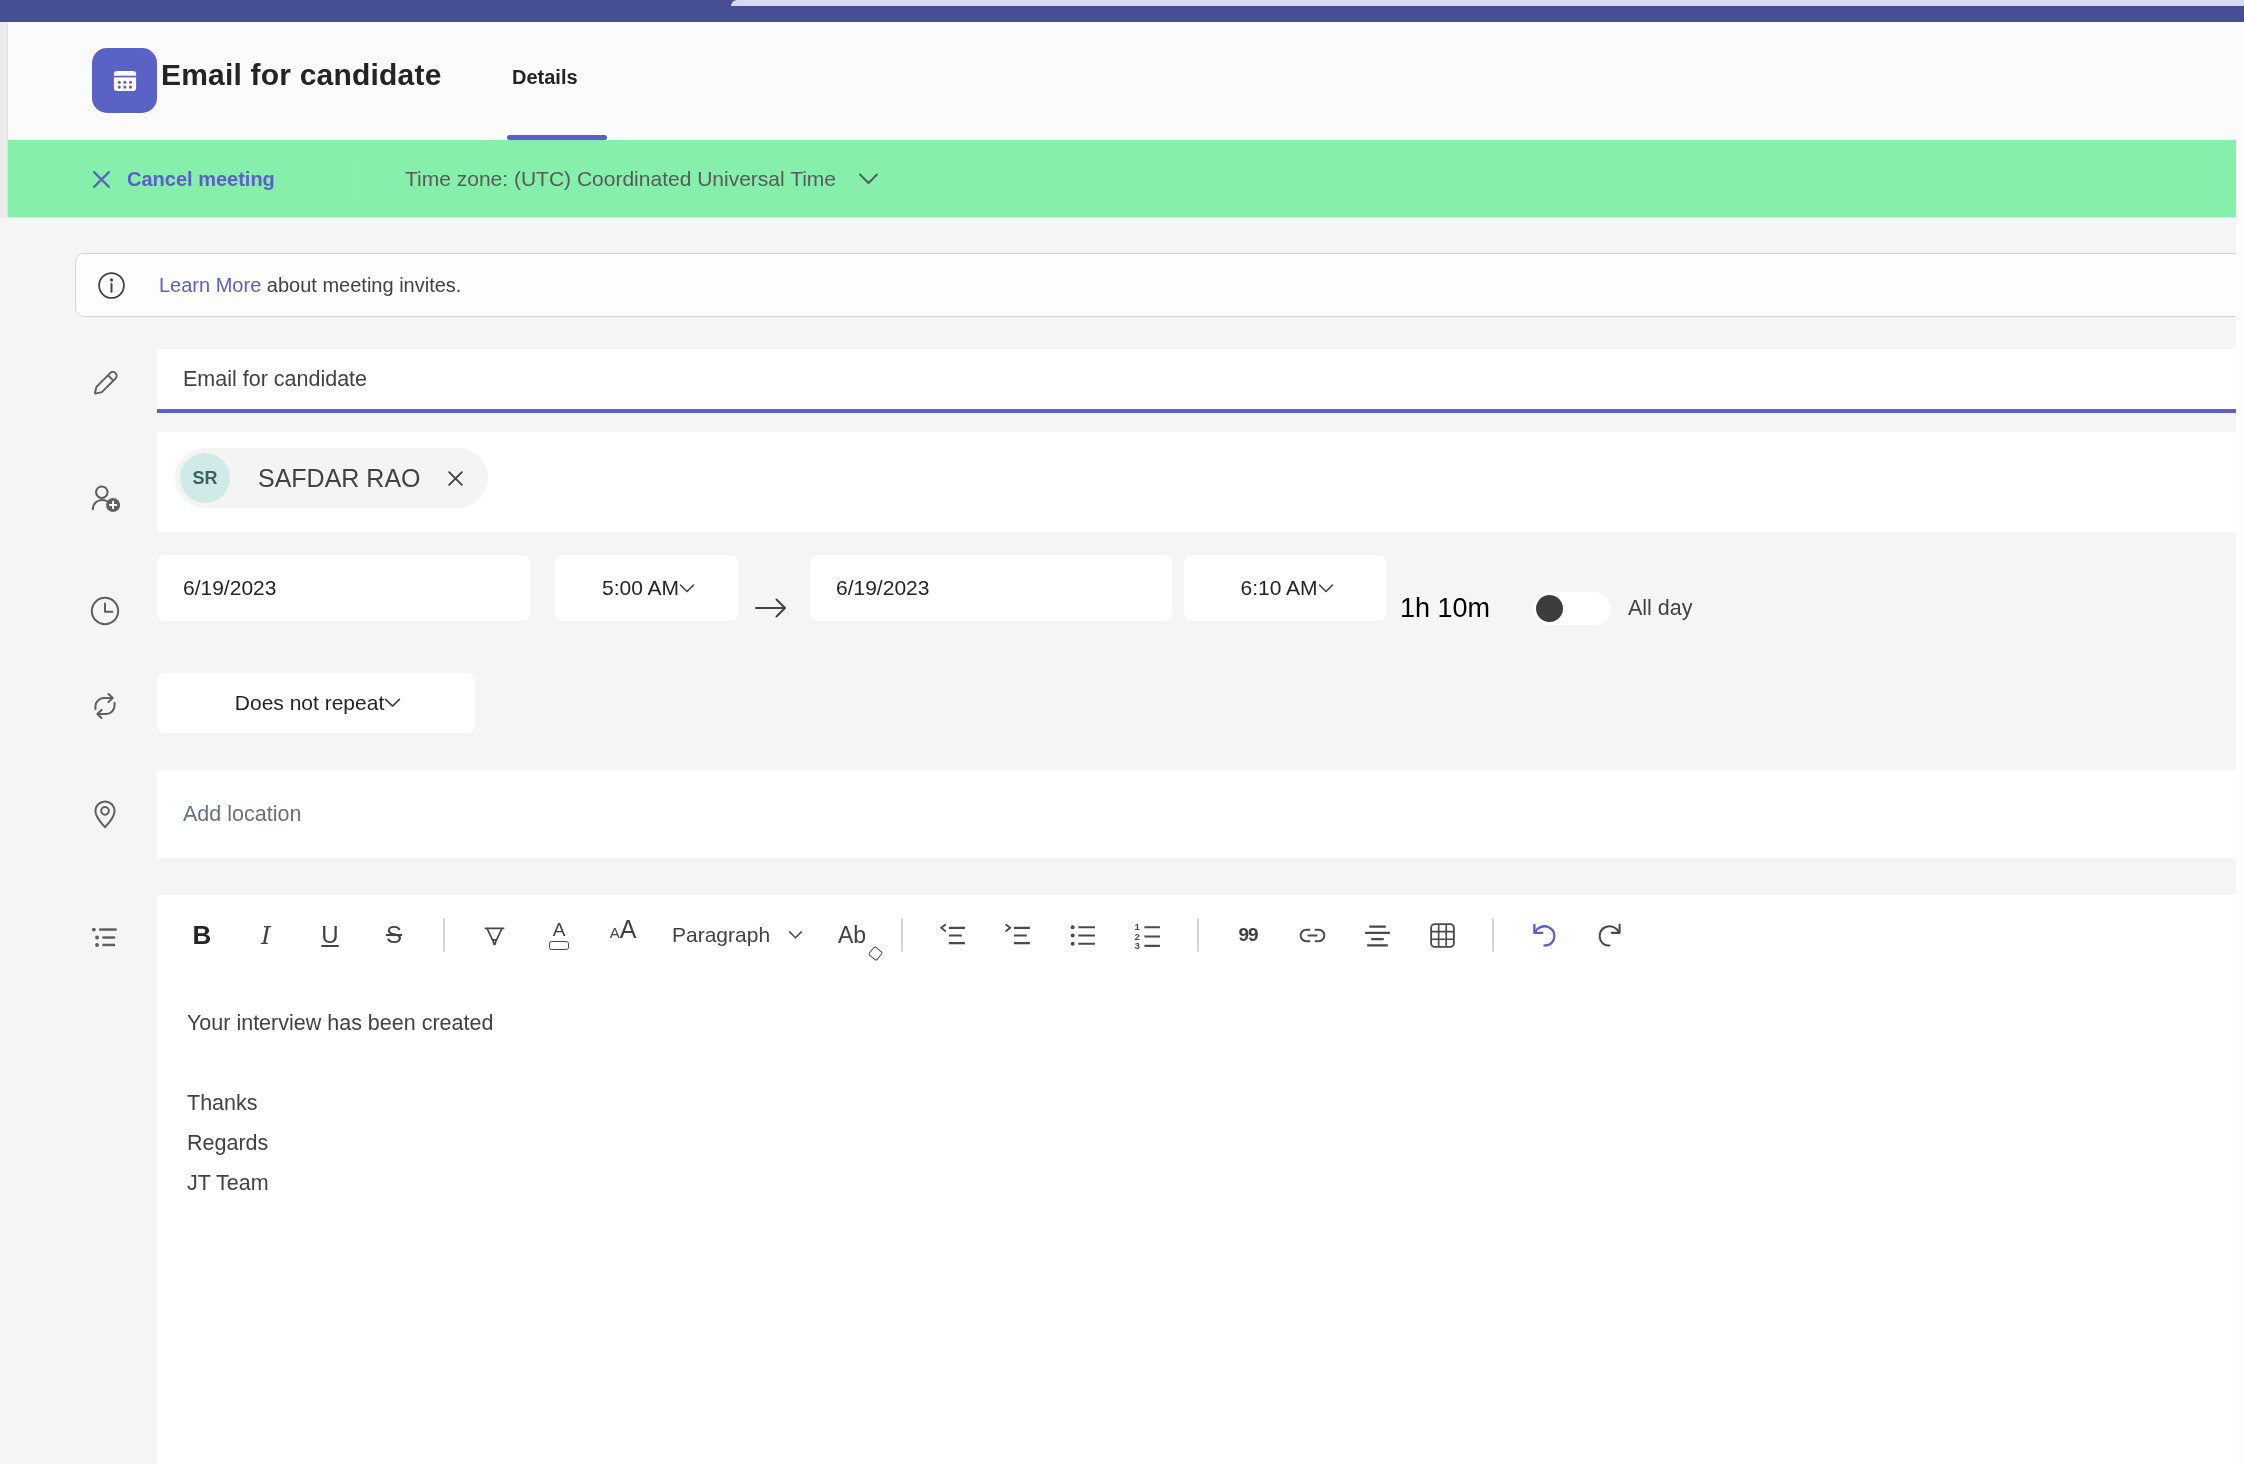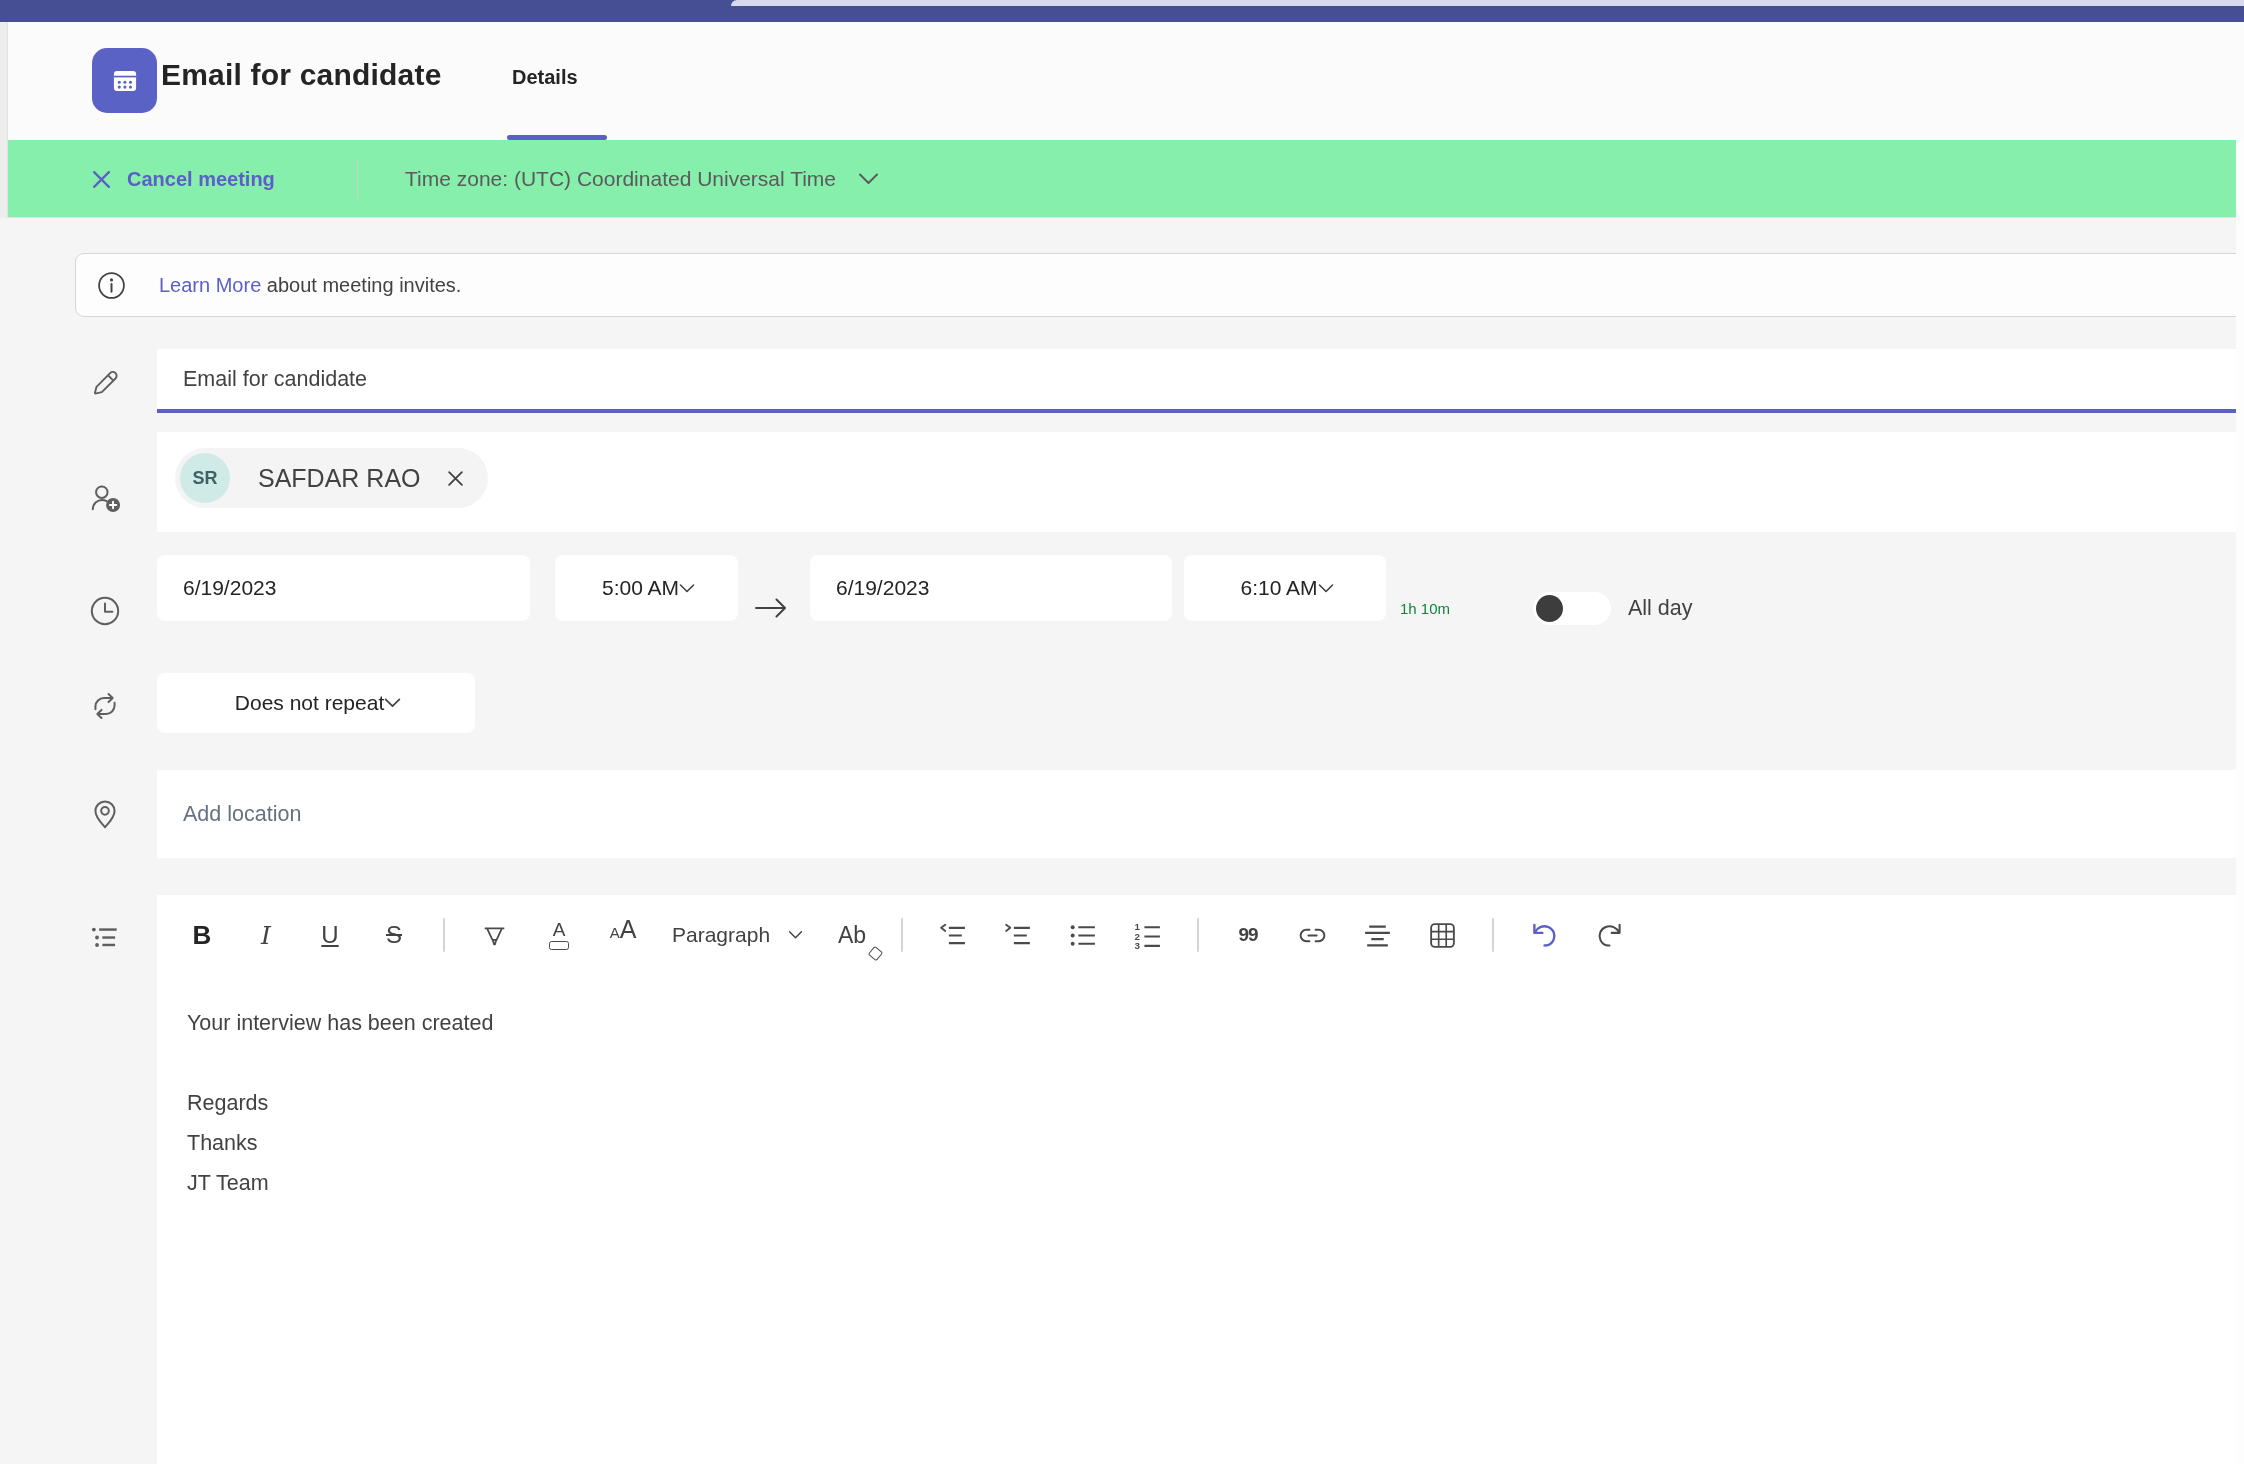--- a/index.html
+++ b/index.html
@@ -54,21 +54,21 @@
 
   .select-box { background:#fff; border-radius:8px; display:flex; align-items:center; justify-content:center; padding:0 22px 0 26px; font-size:21px; color:#242424; cursor:pointer; }
   .date-box { background:#fff; border-radius:8px; display:flex; align-items:center; padding-left:26px; font-size:21px; color:#242424; cursor:text; }
 
   .dt-row .date-box, .dt-row .select-box { position:absolute; top:337px; height:66px; }
   .start-date { left:157px; width:373px; }
   .start-time { left:555px; width:183px; }
   .end-date   { left:810px; width:362px; }
   .end-time   { left:1184px; width:202px; }
   .dt-arrow   { position:absolute; left:752px; top:357px; height:66px; display:flex; align-items:center; }
-  .duration   { position:absolute; left:1400px; top:357px; height:66px; display:flex; align-items:center; font-size:15px; color:#15803d;text-align:center; }
+  .duration   { position:absolute; left:1400px; top:357px; height:66px; display:flex; align-items:center; font-size:27px; color:#000000;text-align:center; }
   .toggle { position:absolute; left:1533px; top:374px; width:78px; height:33px; border-radius:17px; background:#fff; cursor:pointer; }
   .knob { position:absolute; left:3px; top:3px; width:27px; height:27px; border-radius:50%; background:#3d3d3d; }
   .allday-label { position:absolute; left:1628px; top:357px; height:66px; display:flex; align-items:center; font-size:21.5px; color:#424242; }
 
   .repeat-box { position:absolute; left:157px; top:455px; width:318px; height:60px; }
 
   .location-field { left:157px; right:0; top:552px; height:88px; }
   .location-input { width:100%; height:100%; border:none; outline:none; background:transparent; padding-left:26px; font-size:21.5px; color:#616161; font-family:"Liberation Sans", sans-serif; }
   .location-input::placeholder { color:#667180; opacity:1; }
 
@@ -333,20 +333,20 @@
         <svg width="32" height="32" viewBox="0 0 30 30">
           <path d="M24 5.5 V13 H16.5" fill="none" stroke="#4a4a4a" stroke-width="1.9" stroke-linecap="round" stroke-linejoin="round"></path>
           <path d="M23.5 12.5 C21.5 8 16 5.5 11 7.5 C6 9.5 4 15 6 19.5 C7.5 23 11 25 14.5 24.8" fill="none" stroke="#4a4a4a" stroke-width="1.9" stroke-linecap="round"></path>
         </svg>
       </span>
     </div>
 
     <div class="ed-body">
       <div class="body-line">Your interview has been created</div>
       <div class="body-line"></div>
+      <div class="body-line">Thanks</div>
       <div class="body-line">Regards</div>
-      <div class="body-line">Thanks</div>
       <div class="body-line">JT Team</div>
     </div>
   </div>
 </div>
 
 <div class="right-strip"></div>
 
 </body></html>

